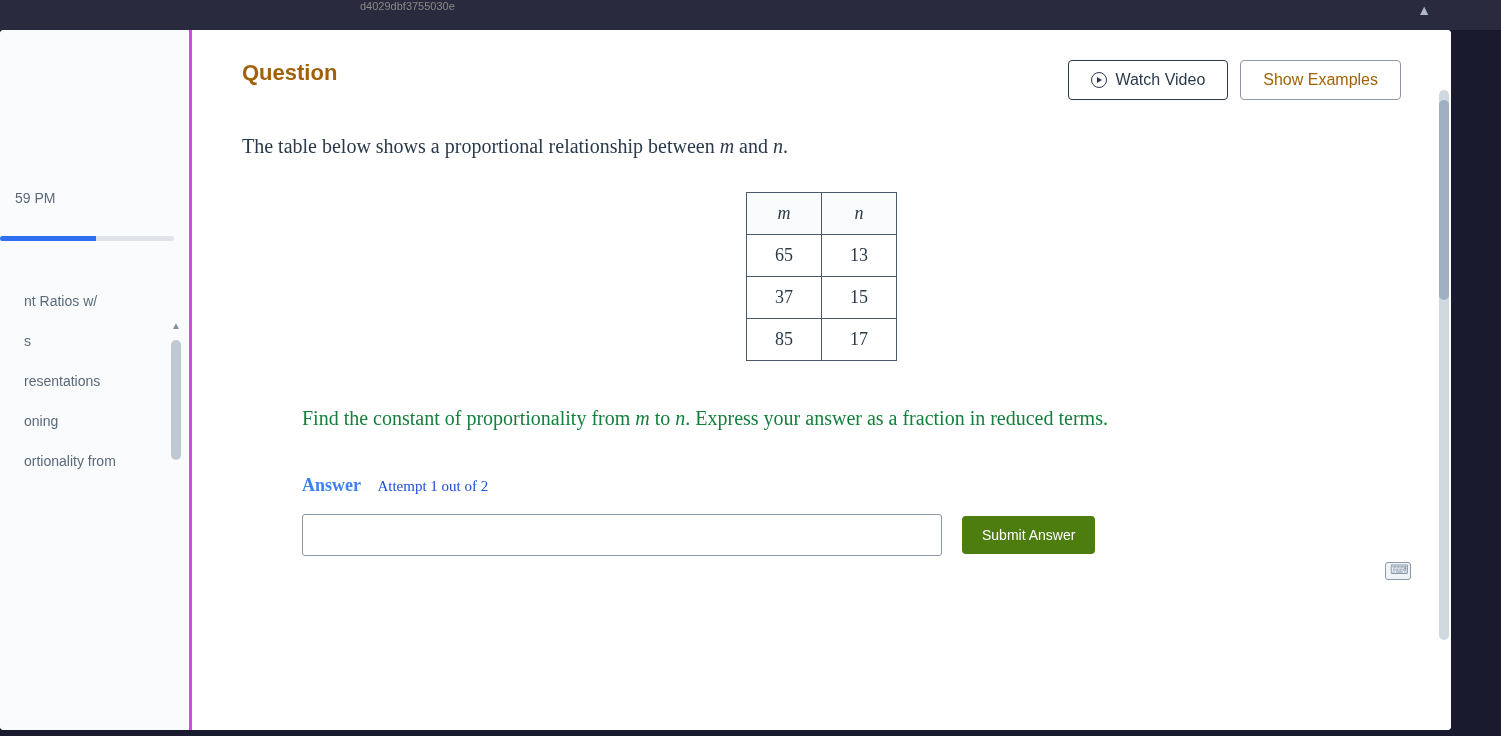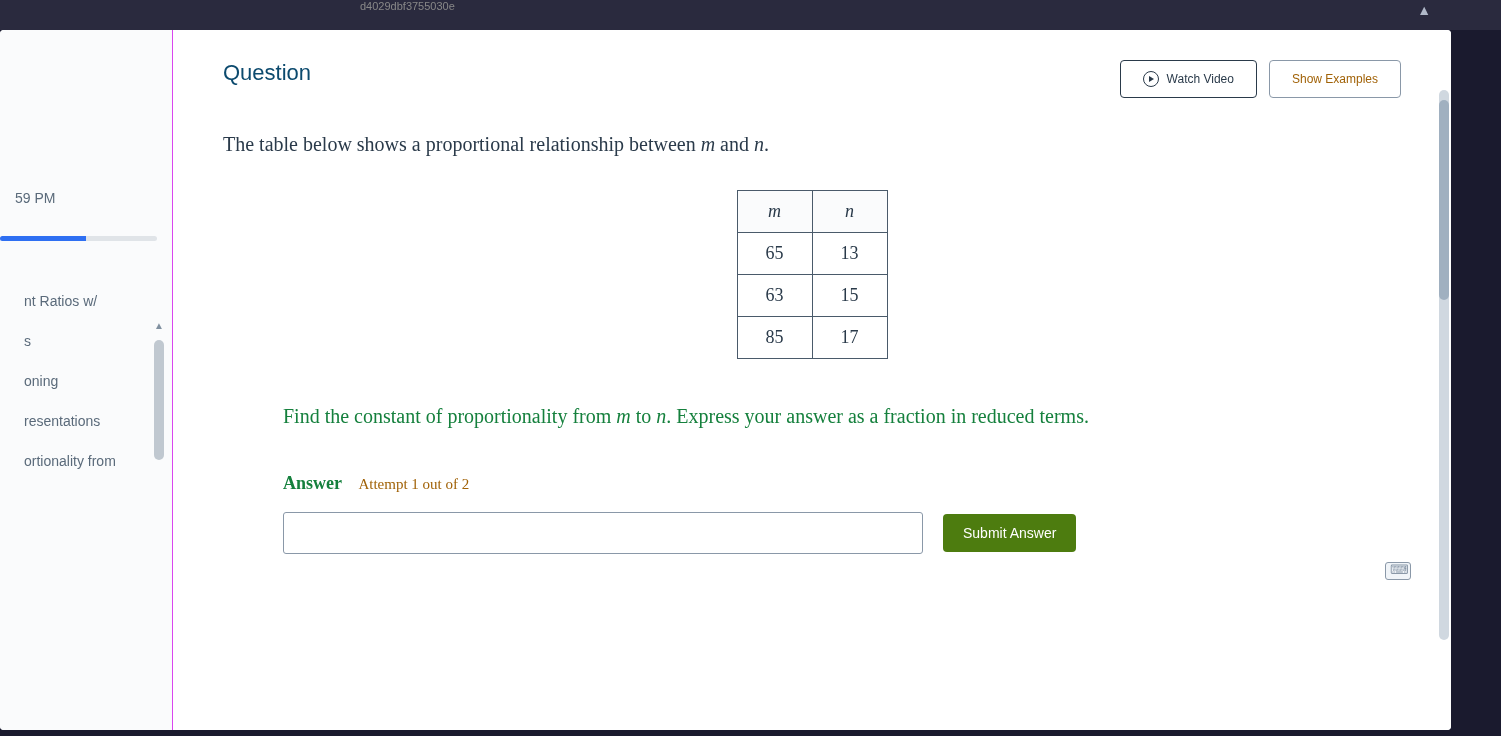--- a/index.html
+++ b/index.html
@@ -23,23 +23,23 @@
     .app-container {
       display: flex;
       height: 700px;
       background: #f5f7fa;
       margin: 0 50px 0 0;
       border-radius: 4px;
       overflow: hidden;
       position: relative;
     }
     .sidebar {
-      width: 173px;
+      width: 192px;
       background: #fafbfc;
-      border-right: 1px solid #d946ef;
+      border-right: 3px solid #d946ef;
       padding-top: 20px;
       position: relative;
     }
     .sidebar-time {
       color: #5a6a7a;
       font-size: 14px;
       padding: 0 15px;
       margin-top: 140px;
       margin-bottom: 30px;
     }
@@ -86,32 +86,32 @@
       position: relative;
     }
     .question-header {
       display: flex;
       justify-content: space-between;
       align-items: flex-start;
       margin-bottom: 30px;
     }
     .question-title {
       font-size: 22px;
-      font-weight: 400;
-      color: #0c4a6e;
+      font-weight: 700;
+      color: #a16207;
     }
     .header-buttons {
       display: flex;
       gap: 12px;
     }
     .btn-outline {
       border: 1.5px solid #2a3a4a;
       background: #fff;
       padding: 10px 22px;
-      font-size: 12px;
+      font-size: 16px;
       color: #2a3a4a;
       border-radius: 4px;
       cursor: pointer;
       display: flex;
       align-items: center;
       gap: 8px;
     }
     .btn-outline.examples {
       border-color: #8a98a8;
       color: #a16207;
@@ -168,28 +168,28 @@
       margin: 0 60px 40px 60px;
       line-height: 1.7;
     }
     .answer-row {
       margin: 0 60px;
     }
     .answer-label {
       font-family: Georgia, serif;
       font-size: 18px;
       font-weight: 600;
-      color: #15803d;
+      color: #3b82f6;
       margin-right: 12px;
       text-align: center;
     }
     .attempt-text {
       font-family: Georgia, serif;
       font-size: 15px;
-      color: #a16207;
+      color: #1d4ed8;
     }
     .answer-input-row {
       display: flex;
       gap: 20px;
       margin-top: 18px;
       align-items: center;
     }
     .answer-input {
       flex: 0 0 640px;
       height: 42px;
@@ -266,24 +266,24 @@
     </div>
     <span class="sidebar-arrow">▲</span>
     <div class="sidebar-scroll"></div>
     <div class="sidebar-item">
       <span>nt Ratios w/</span>
     </div>
     <div class="sidebar-item">
       <span>s</span>
     </div>
     <div class="sidebar-item">
+      <span>resentations</span>
+    </div>
+    <div class="sidebar-item">
       <span>oning</span>
-    </div>
-    <div class="sidebar-item">
-      <span>resentations</span>
     </div>
     <div class="sidebar-item">
       <span>ortionality from</span>
     </div>
   </div>
 
   <div class="main">
 
     <div class="question-header">
       <div class="question-title">Question</div>
@@ -308,21 +308,21 @@
           <th>m</th>
           <th>n</th>
         </tr>
       </thead>
       <tbody>
         <tr>
           <td>65</td>
           <td>13</td>
         </tr>
         <tr>
-          <td>63</td>
+          <td>37</td>
           <td>15</td>
         </tr>
         <tr>
           <td>85</td>
           <td>17</td>
         </tr>
       </tbody>
     </table>
 
     <div class="instruction">

